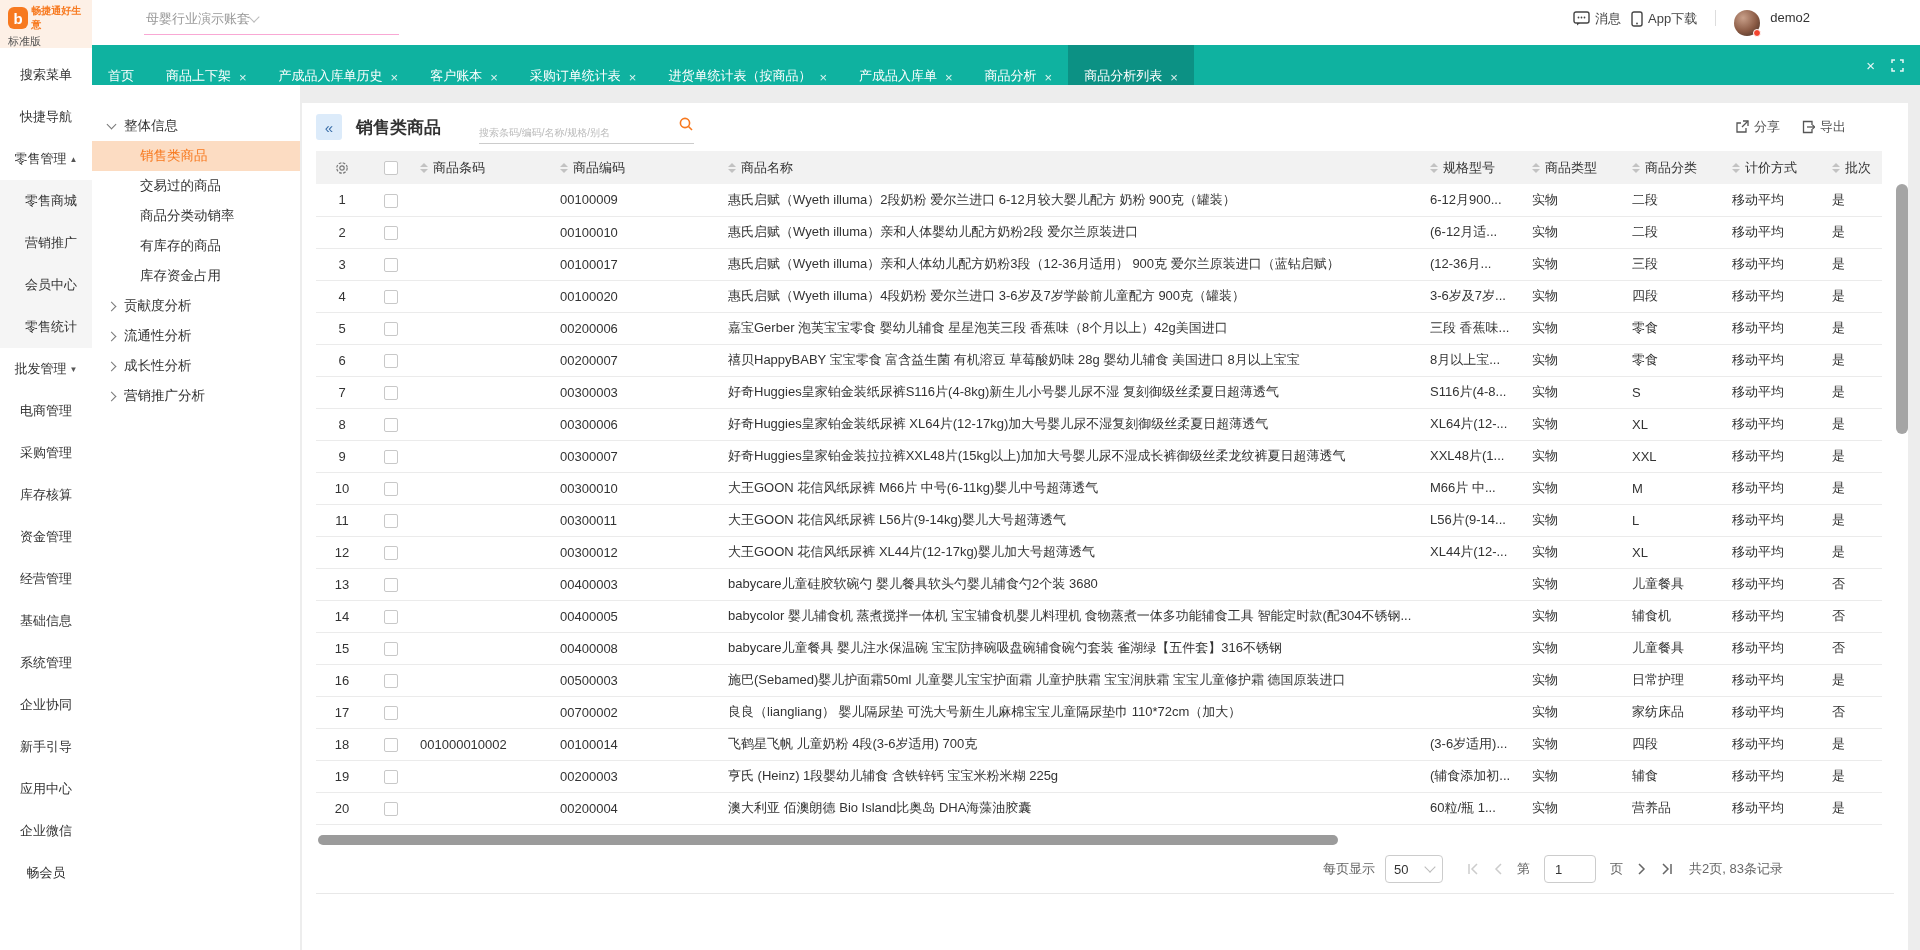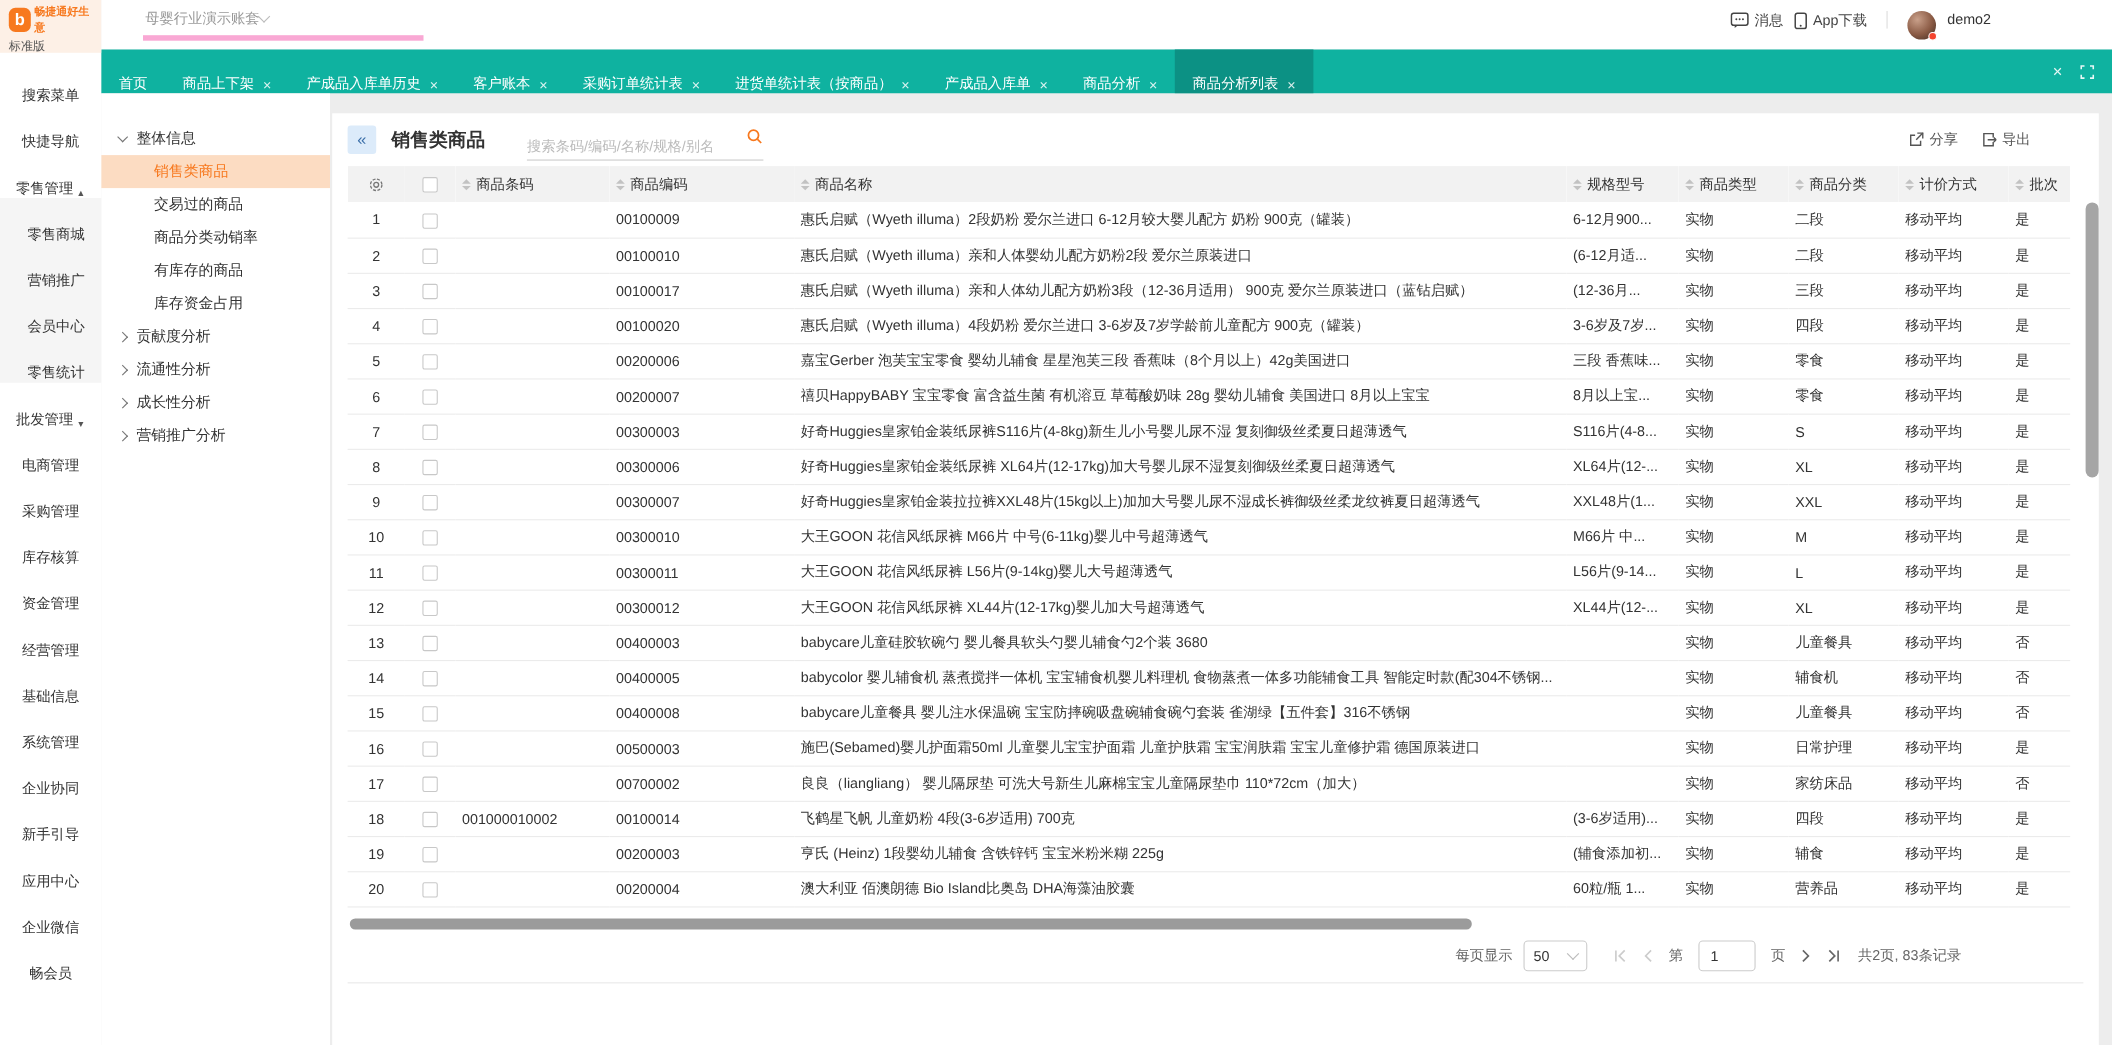--- a/index.html
+++ b/index.html
@@ -9,31 +9,31 @@
 
   
   .sidebar { width:92px; background:#fff; flex-shrink:0; display:flex; flex-direction:column; z-index:3; }
   .logo-block { height:48px; background:#fdf0e6; padding:4px 6px 2px 8px; position:relative; }
   .logo-row { display:flex; align-items:center; }
   .logo-badge { width:22px; height:22px; background:#f7791f; border-radius:6px; color:#fff;
     font-weight:bold; font-size:15px; display:flex; align-items:center; justify-content:center; }
   .logo-text { color:#f7791f; font-size:10px; font-weight:bold; margin-left:3px; letter-spacing:0; }
   .edition { font-size:11px; color:#555; margin-top:2px; }
   .menu { flex:1; padding-top:6px; }
-  .menu-item { height:42px; display:flex; align-items:flex-end; justify-content:center;
+  .menu-item { height:42px; display:flex; align-items:center; justify-content:center;
     font-size:13px; color:#333; cursor:pointer; white-space:nowrap;font-family:Liberation Serif, serif; }
   .menu-item .arr { font-size:8px; margin-left:3px; color:#555; }
   .submenu { background:#f5f5f5; }
   .submenu .menu-item { height:42px; font-size:13px; color:#333; padding-left:10px; }
 
   
   .main { flex:1; display:flex; flex-direction:column; min-width:0; }
 
   .topbar { height:45px; background:#fff; display:flex; align-items:center; flex-shrink:0; }
-  .account { margin-left:38px; width:255px; border-bottom:5px solid #f9a8d4; display:flex;
+  .account { margin-left:52px; width:255px; border-bottom:1px solid #f9a8d4; display:flex;
     align-items:center; padding:0 6px 6px 2px; }
   .account-text { color:#999; font-size:13px; }
   .chev-down { width:8px; height:8px; border-right:1.5px solid #bbb; border-bottom:1.5px solid #bbb;
     transform:rotate(45deg); margin-top:-4px; }
   .topbar-right { margin-left:auto; display:flex; align-items:flex-start; gap:10px; padding-right:110px; }
   .tb-item { display:flex; align-items:center; gap:5px; font-size:13px; color:#444; cursor:pointer; }
   .tb-divider { width:1px; height:16px; background:#ddd; margin:0 8px; }
   .avatar { width:26px; height:26px; border-radius:50%;
     background:radial-gradient(circle at 35% 30%, #c9a08a 0%, #8a5a44 55%, #3c2a22 100%); position:relative; }
   .avatar .dot { position:absolute; right:-1px; bottom:-1px; width:8px; height:8px;
@@ -59,21 +59,21 @@
   .tchev.closed { transform:rotate(-45deg); }
   .tree-child { height:30px; display:flex; align-items:center; padding-left:48px; color:#333; cursor:pointer; }
   .tree-child.selected { background:#fcdcc2; color:#f7791f; }
 
   .content { flex:1; background:#fff; margin-top:18px; min-width:0; display:flex; flex-direction:column; }
   .content-header { height:48px; display:flex; align-items:center; padding:0 14px; flex-shrink:0; }
   .collapse-btn { width:26px; height:26px; background:#dcebfa; color:#3a6ea8; border-radius:3px;
     display:flex; align-items:center; justify-content:center; font-size:15px; cursor:pointer; margin-right:14px; }
   .page-title { font-size:17px; font-weight:bold; color:#333; margin-right:38px; }
   .searchbox { width:215px; border-bottom:1px solid #ccc; display:flex; align-items:center; padding-bottom:5px; }
-  .searchbox input { border:none; outline:none; flex:1; font-size:13px; color:#0369a1;
+  .searchbox input { border:none; outline:none; flex:1; font-size:10px; color:#0369a1;
     font-family:inherit; background:transparent;margin-top:17px; }
   .searchbox input::placeholder { color:#bbb; }
   .header-actions { margin-left:auto; display:flex; align-items:center; gap:22px; padding-right:48px; }
   .action-btn { display:flex; align-items:center; gap:5px; font-size:13px; color:#555; cursor:pointer; }
 
   
   .table-wrap { flex:1; position:relative; padding:0 0 0 14px; min-height:0; overflow:hidden; }
   table { border-collapse:collapse; table-layout:fixed; width:1566px; }
   th,td { overflow:hidden; white-space:nowrap; text-overflow:clip; font-weight:normal; }
   thead th { background:#f2f2f2; height:33px; font-size:13px; color:#333; text-align:left; padding:0 6px; }

